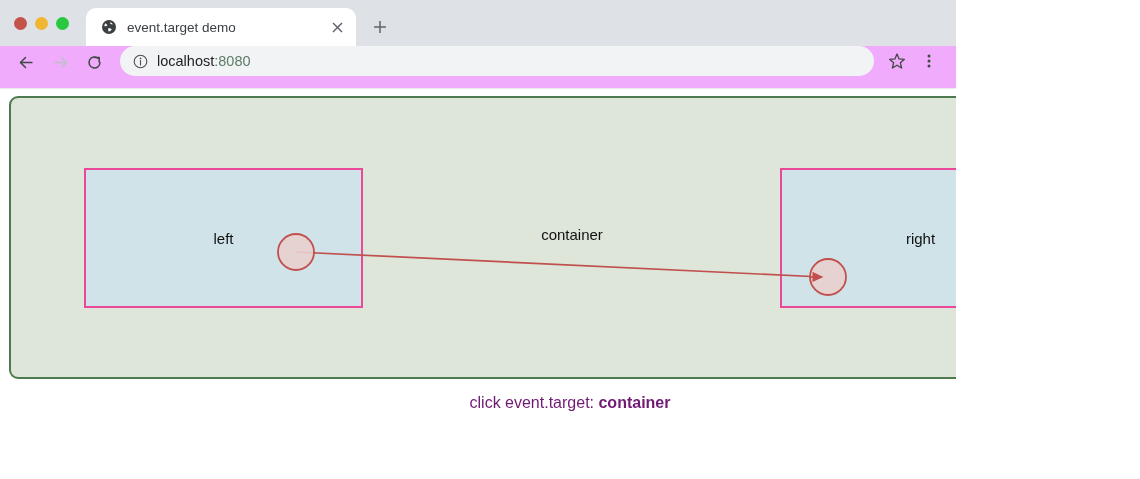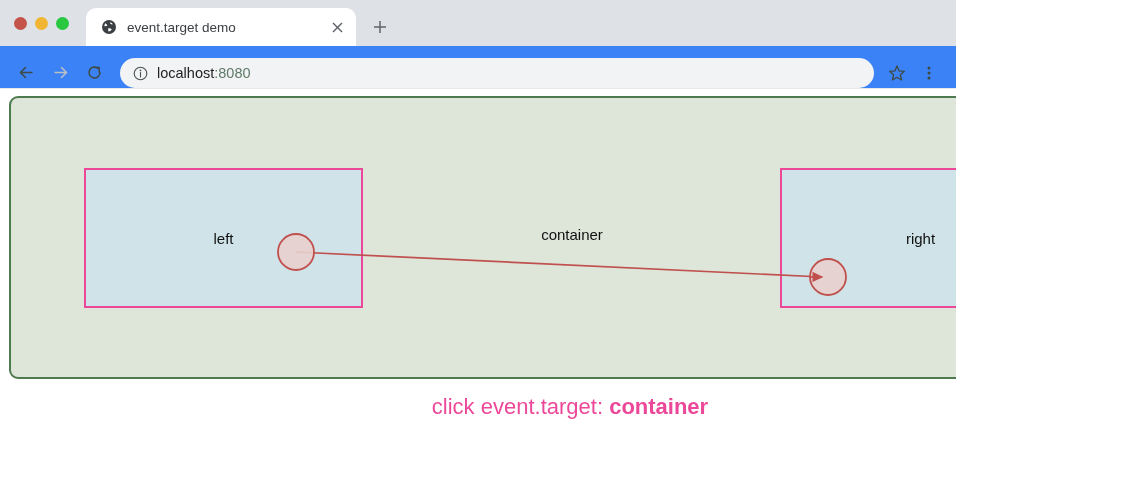--- a/index.html
+++ b/index.html
@@ -103,23 +103,23 @@
     margin-bottom: 5px;
     display: flex;
     align-items: center;
     justify-content: center;
     border-radius: 50%;
     color: #5f6368;
   }
 
   .toolbar {
     height: 43px;
-    background: #3b82f6;
-    display: flex;
-    align-items: flex-end;
+    background: #f0abfc;
+    display: flex;
+    align-items: flex-start;
     padding: 0 12px 0 10px;
     gap: 2px;
     border-bottom: 1px solid #e8eaed;
     flex: 0 0 auto;
   }
 
   .nav-btn {
     width: 32px;
     height: 32px;
     display: flex;
@@ -236,22 +236,22 @@
     height: 302px;
     pointer-events: none;
   }
 
   .status-line {
     position: absolute;
     left: 0;
     top: 305px;
     width: 1140px;
     text-align: center;
-    font-size: 22px;
-    color: #ec4899;
+    font-size: 16px;
+    color: #701a75;
   }
   .status-line .target { font-weight: bold; }
 </style>
 </head>
 <body>
 
 <div class="browser">
 
   <div class="tabstrip">
 

